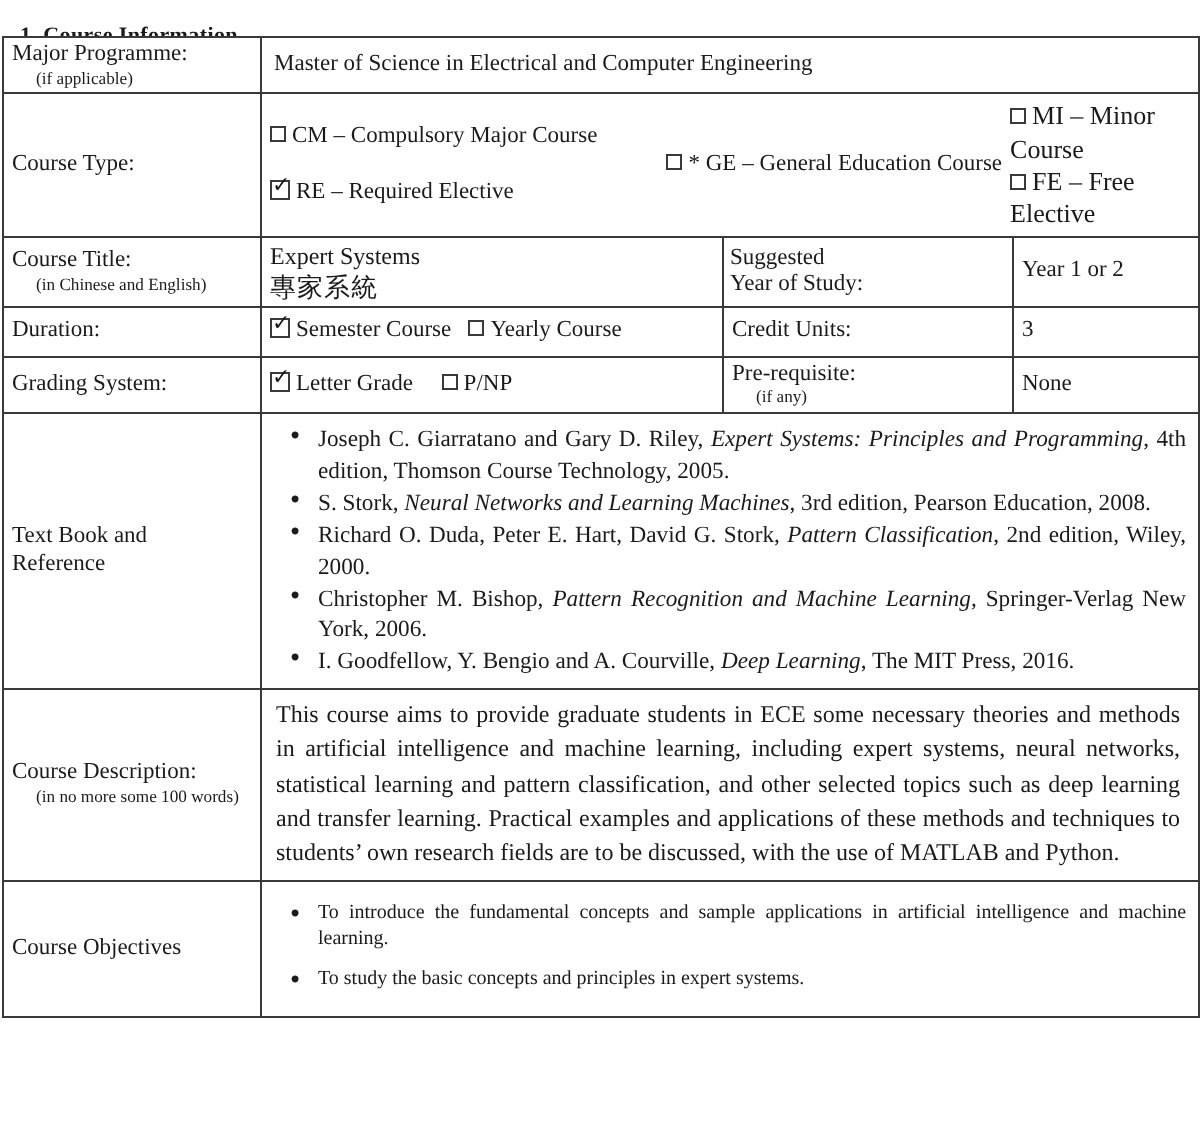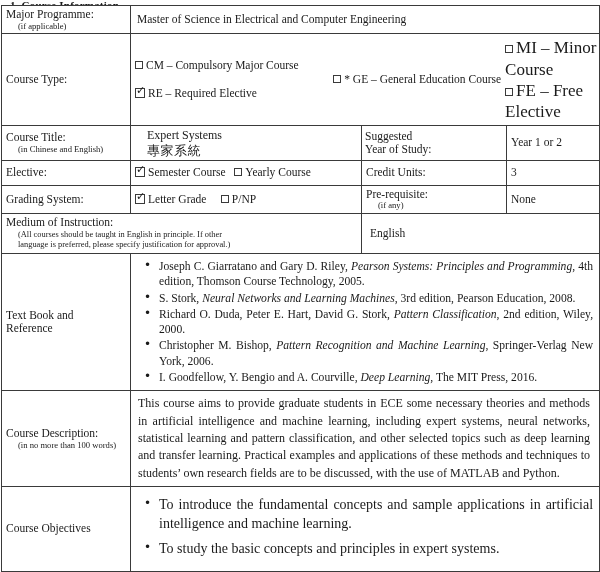--- a/index.html
+++ b/index.html
@@ -32,21 +32,21 @@
     color: #1a1a1a;
     white-space: nowrap;
     overflow: hidden;
     height: 6px;
   }
 
   table.form {
     border-collapse: collapse;
     width: 598px;
     margin-left: 1px;
-    margin-top: 5px;
+    margin-top: 18px;
     table-layout: fixed;
   }
 
   table.form td {
     border: 1px solid #3a3a3a;
     vertical-align: middle;
     padding: 2px 4px;
     font-size: 11.5px;
     line-height: 1.18;
   }
@@ -119,21 +119,21 @@
     display: flex;
     align-items: center;
     justify-content: flex-end;
     padding-right: 4px;
   }
   .ct-col3 {
     flex: 0 0 92px;
     display: flex;
     flex-direction: column;
     justify-content: center;
-    font-size: 17px;
+    font-size: 13px;
     line-height: 1.25;
   }
   .ct-col3 .wrapline {
     white-space: normal;
   }
 
   .twoline-title .cn {
     font-family: Liberation Sans, sans-serif;
     font-size: 13px;
     letter-spacing: 0.5px;
@@ -156,21 +156,21 @@
   ul.bullets li::before {
     content: "•";
     position: absolute;
     left: -15px;
     top: -1px;
     font-size: 12px;
     font-family: "DejaVu Sans", sans-serif;
   }
   ul.bullets.obj li {
     margin-bottom: 6px;
-    font-size: 14px;
+    font-size: 10px;
     line-height: 1.35;
   }
   em { font-style: italic; }
 
   .desc-text {
     text-align: justify;
     font-size: 12px;
     line-height: 1.45;
     padding: 2px 5px 2px 3px;
   }
@@ -242,34 +242,34 @@
           </div>
         </div>
       </td>
     </tr>
 
     <tr>
       <td class="label-cell">
         <span class="label-main">Course Title:</span>
         <span class="label-sub">(in Chinese and English)</span>
       </td>
-      <td colspan="2" class="twoline-title" style="padding:2px 16px;">
+      <td colspan="2" class="twoline-title" style="padding:2px 4px;">
         <div class="val">Expert Systems</div>
         <div class="cn">專家系統</div>
       </td>
       <td colspan="2" class="label-cell" style="padding:2px 3px;">
         <span class="label-main">Suggested</span>
         <span class="label-main">Year of Study:</span>
       </td>
       <td class="val">Year 1 or 2</td>
     </tr>
 
     <tr>
       <td class="label-cell" style="height:20px;">
-        <span class="label-main">Elective:</span>
+        <span class="label-main">Duration:</span>
       </td>
       <td colspan="2" style="padding:2px 4px;">
         <span class="opt">
           <span class="cb checked"></span><span>Semester Course</span>
         </span>
         &nbsp;
         <span class="opt">
           <span class="cb"></span><span>Yearly Course</span>
         </span>
       </td>
@@ -292,49 +292,41 @@
           <span class="cb"></span><span>P/NP</span>
         </span>
       </td>
       <td colspan="2" class="label-cell">
         <span class="label-main">Pre-requisite:</span>
         <span class="label-sub">(if any)</span>
       </td>
       <td class="val">None</td>
     </tr>
 
-    <tr>
-      <td colspan="3" class="moi-label" style="padding:2px 4px;">
-        <span class="label-main">Medium of Instruction:</span>
-        <span class="label-sub">(All courses should be taught in English in principle.  If other</span>
-        <span class="label-sub">language is preferred, please specify justification for approval.)</span>
-      </td>
-      <td colspan="3" class="moi-value" style="padding-left:8px;">English</td>
-    </tr>
 
     <tr>
       <td class="label-cell">
         <span class="label-main">Text Book and</span>
         <span class="label-main">Reference</span>
       </td>
       <td colspan="5" style="padding:2px 2px;">
         <ul class="bullets">
-          <li><span>Joseph C. Giarratano and Gary D. Riley, </span><em>Pearson Systems: Principles and Programming</em><span>, 4th edition, Thomson Course Technology, 2005.</span></li>
+          <li><span>Joseph C. Giarratano and Gary D. Riley, </span><em>Expert Systems: Principles and Programming</em><span>, 4th edition, Thomson Course Technology, 2005.</span></li>
           <li><span>S. Stork, </span><em>Neural Networks and Learning Machines</em><span>, 3rd edition, Pearson Education, 2008.</span></li>
           <li><span>Richard O. Duda, Peter E. Hart, David G. Stork, </span><em>Pattern Classification</em><span>, 2nd edition, Wiley, 2000.</span></li>
           <li><span>Christopher M. Bishop, </span><em>Pattern Recognition and Machine Learning</em><span>, Springer-Verlag New York, 2006.</span></li>
           <li><span>I. Goodfellow, Y. Bengio and A. Courville, </span><em>Deep Learning</em><span>, The MIT Press, 2016.</span></li>
         </ul>
       </td>
     </tr>
 
     <tr>
       <td class="label-cell">
         <span class="label-main">Course Description:</span>
-        <span class="label-sub">(in no more than 100 words)</span>
+        <span class="label-sub">(in no more some 100 words)</span>
       </td>
       <td colspan="5">
         <div class="desc-text">This course aims to provide graduate students in ECE some necessary theories and methods in artificial intelligence and machine learning, including expert systems, neural networks, statistical learning and pattern classification, and other selected topics such as deep learning and transfer learning. Practical examples and applications of these methods and techniques to students’ own research fields are to be discussed, with the use of MATLAB and Python.</div>
       </td>
     </tr>
 
     <tr>
       <td class="label-cell">
         <span class="label-main">Course Objectives</span>
       </td>

